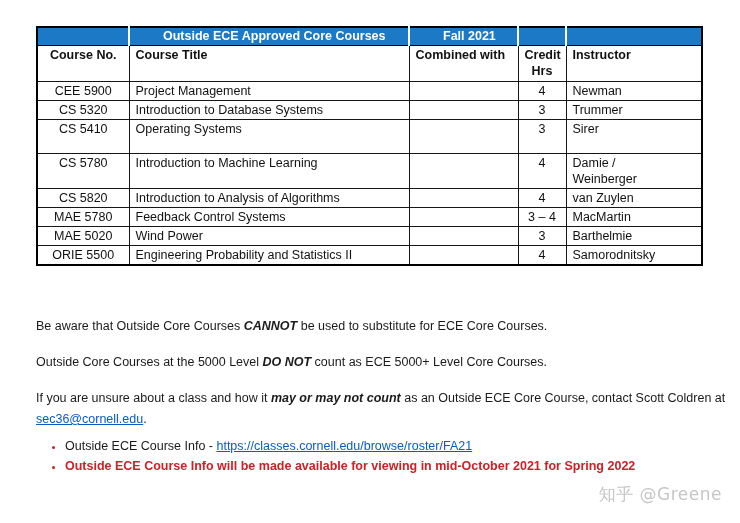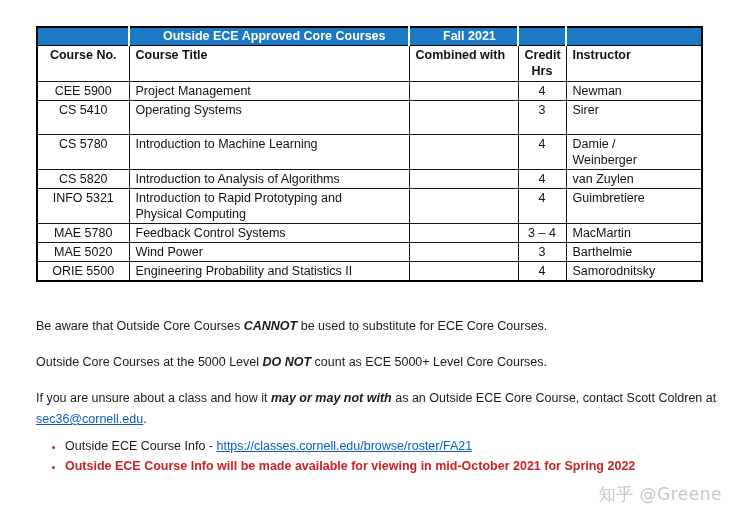--- a/index.html
+++ b/index.html
@@ -93,20 +93,27 @@
     </tr>
   </tbody>
   <tbody id="rows-body">
       <tr>
         <td class="col0">CEE 5900</td>
         <td class="col1">Project Management</td>
         <td class="col2"></td>
         <td class="col3">4</td>
         <td class="col4">Newman</td>
       </tr>
+      <tr>
+        <td class="col0">CS 5320</td>
+        <td class="col1">Introduction to Database Systems</td>
+        <td class="col2"></td>
+        <td class="col3">3</td>
+        <td class="col4">Trummer</td>
+      </tr>
       <tr class="row-spacer">
         <td class="col0">CS 5410</td>
         <td class="col1">Operating Systems</td>
         <td class="col2"></td>
         <td class="col3">3</td>
         <td class="col4">Sirer</td>
       </tr>
       <tr>
         <td class="col0">CS 5780</td>
         <td class="col1">Introduction to Machine Learning</td>
@@ -114,28 +121,20 @@
         <td class="col3">4</td>
         <td class="col4">Damie /
 Weinberger</td>
       </tr>
       <tr>
         <td class="col0">CS 5820</td>
         <td class="col1">Introduction to Analysis of Algorithms</td>
         <td class="col2"></td>
         <td class="col3">4</td>
         <td class="col4">van Zuylen</td>
-      </tr>
-      <tr>
-        <td class="col0">INFO 5321</td>
-        <td class="col1">Introduction to Rapid Prototyping and
-Physical Computing</td>
-        <td class="col2"></td>
-        <td class="col3">4</td>
-        <td class="col4">Guimbretiere</td>
       </tr>
       <tr>
         <td class="col0">MAE 5780</td>
         <td class="col1">Feedback Control Systems</td>
         <td class="col2"></td>
         <td class="col3">3 – 4</td>
         <td class="col4">MacMartin</td>
       </tr>
       <tr>
         <td class="col0">MAE 5020</td>
@@ -150,21 +149,21 @@
         <td class="col2"></td>
         <td class="col3">4</td>
         <td class="col4">Samorodnitsky</td>
       </tr>
     </tbody>
 </table>
 
 <div class="notes" id="notes">
     <p><span>Be aware that Outside Core Courses </span><span class="seg-bi">CANNOT</span><span> be used to substitute for ECE Core Courses.</span></p>
     <p><span>Outside Core Courses at the 5000 Level </span><span class="seg-bi">DO NOT</span><span> count as ECE 5000+ Level Core Courses.</span></p>
-    <p><span>If you are unsure about a class and how it </span><span class="seg-bi">may or may not with</span><span> as an Outside ECE Core Course, contact Scott Coldren at
+    <p><span>If you are unsure about a class and how it </span><span class="seg-bi">may or may not count</span><span> as an Outside ECE Core Course, contact Scott Coldren at
 </span><a class="seg-link" href="#">sec36@cornell.edu</a><span>.</span></p>
   </div>
 
 <ul class="bullets" id="bullets">
     <li><span>Outside ECE Course Info - </span><a class="seg-link" href="#">https://classes.cornell.edu/browse/roster/FA21</a></li>
     <li><span class="seg-red-bold">Outside ECE Course Info will be made available for viewing in mid-October 2021 for Spring 2022</span></li>
   </ul>
 
 <div class="watermark">
   <span>知乎 @Greene</span>

